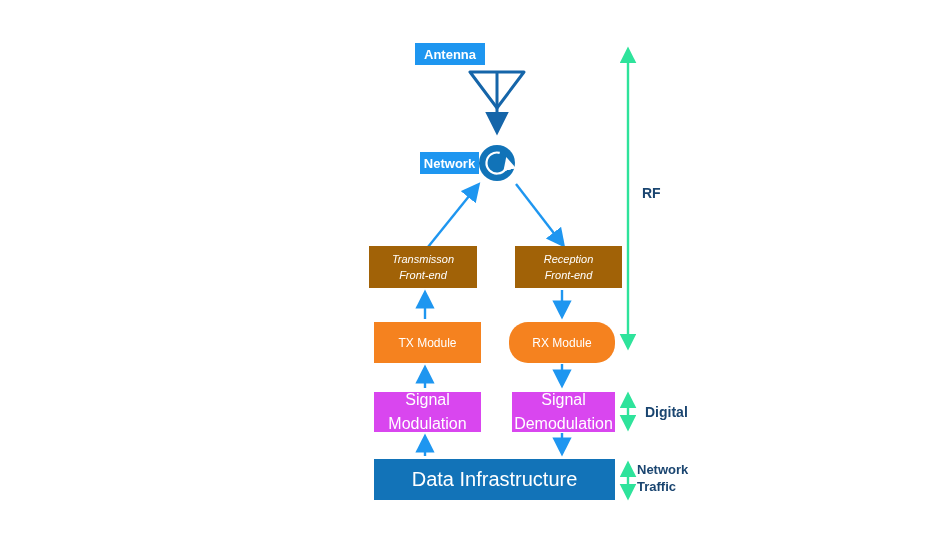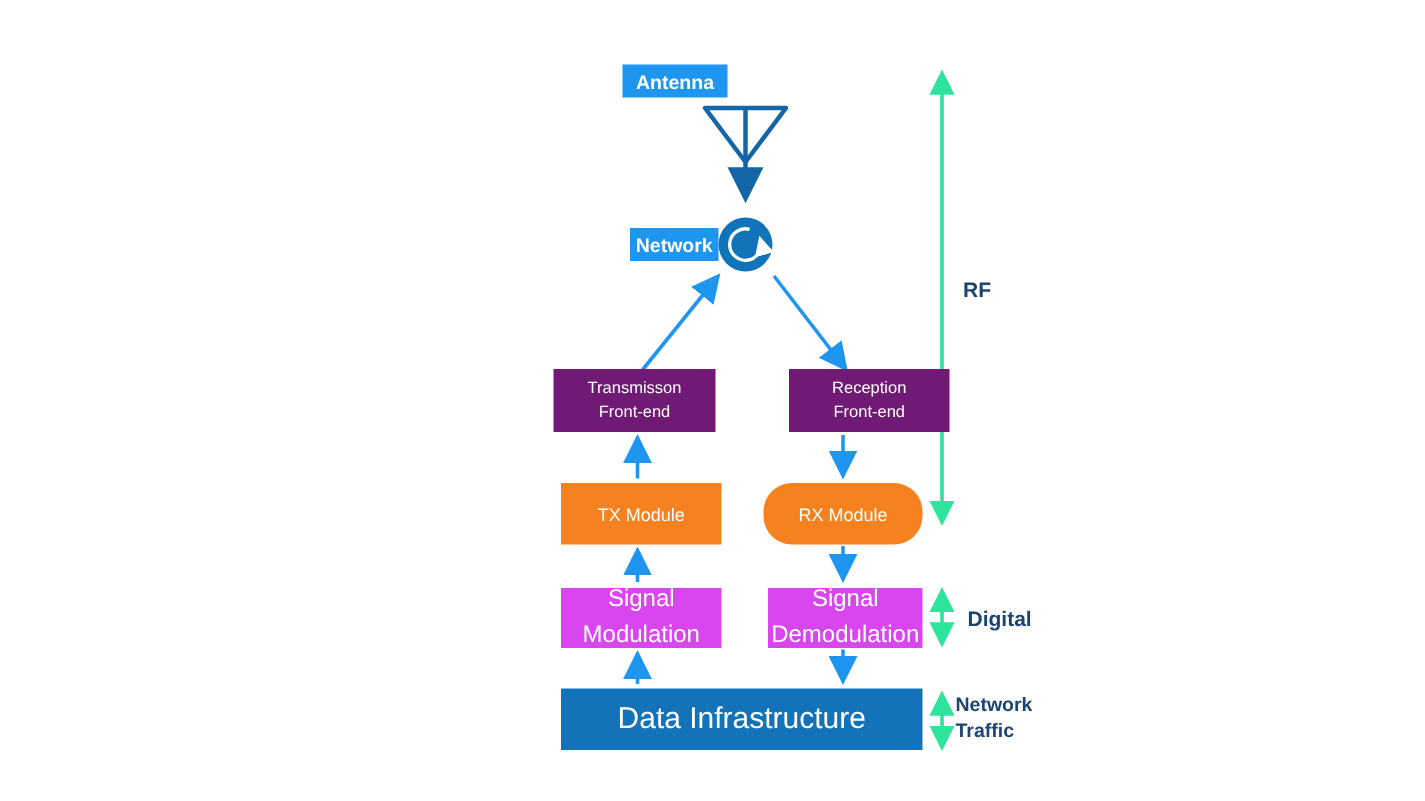--- a/index.html
+++ b/index.html
@@ -7,21 +7,21 @@
     position:relative;width:950px;height:534px;background:#ffffff;overflow:hidden;
     font-family:"Liberation Sans",sans-serif;
     margin-left:47px;
   }
   .layer{position:absolute;left:0;top:0;}
   .box{
     position:absolute;display:flex;align-items:center;justify-content:center;
     text-align:center;color:#ffffff;white-space:pre-line;box-sizing:border-box;
   }
   .tag{background:#1E96F0;font-weight:bold;font-size:13px;}
-  .purple{background:#701a75;font-size:11px;line-height:1.5;}
+  .purple{background:#a16207;font-size:11px;line-height:1.5;font-style:italic;}
   .orange{background:#F5821F;font-size:12px;}
   .navy{background:#d946ef;font-size:16px;line-height:1.5;}
   .infra{background:#1273B8;font-size:20px;}
   .section-label{
     position:absolute;color:#1A4570;font-weight:bold;white-space:pre-line;
   }
 </style>
 </head>
 <body>
 
@@ -69,21 +69,21 @@
     <line x1="581" y1="464" x2="581" y2="497" stroke="#2EE39B" stroke-width="2.4" marker-start="url(#arrow-green)" marker-end="url(#arrow-green)"></line>
   </svg>
 
   <div class="box tag" style="left:368px;top:43px;width:70px;height:22px;">Antenna</div>
 
   <div class="box tag" style="left:373px;top:152px;width:59px;height:22px;">Network</div>
 
   <div class="box purple" style="left:322px;top:246px;width:108px;height:42px;">Transmisson
 Front-end</div>
 
-  <div class="box purple" style="left:479px;top:246px;width:107px;height:42px;">Reception
+  <div class="box purple" style="left:468px;top:246px;width:107px;height:42px;">Reception
 Front-end</div>
 
   <div class="box orange" style="left:327px;top:322px;width:107px;height:41px;">TX Module</div>
 
   <div class="box orange" style="left:462px;top:322px;width:106px;height:41px;border-radius:19px;">RX Module</div>
 
   <div class="box navy" style="left:327px;top:392px;width:107px;height:40px;">Signal
 Modulation</div>
 
   <div class="box navy" style="left:465px;top:392px;width:103px;height:40px;">Signal

